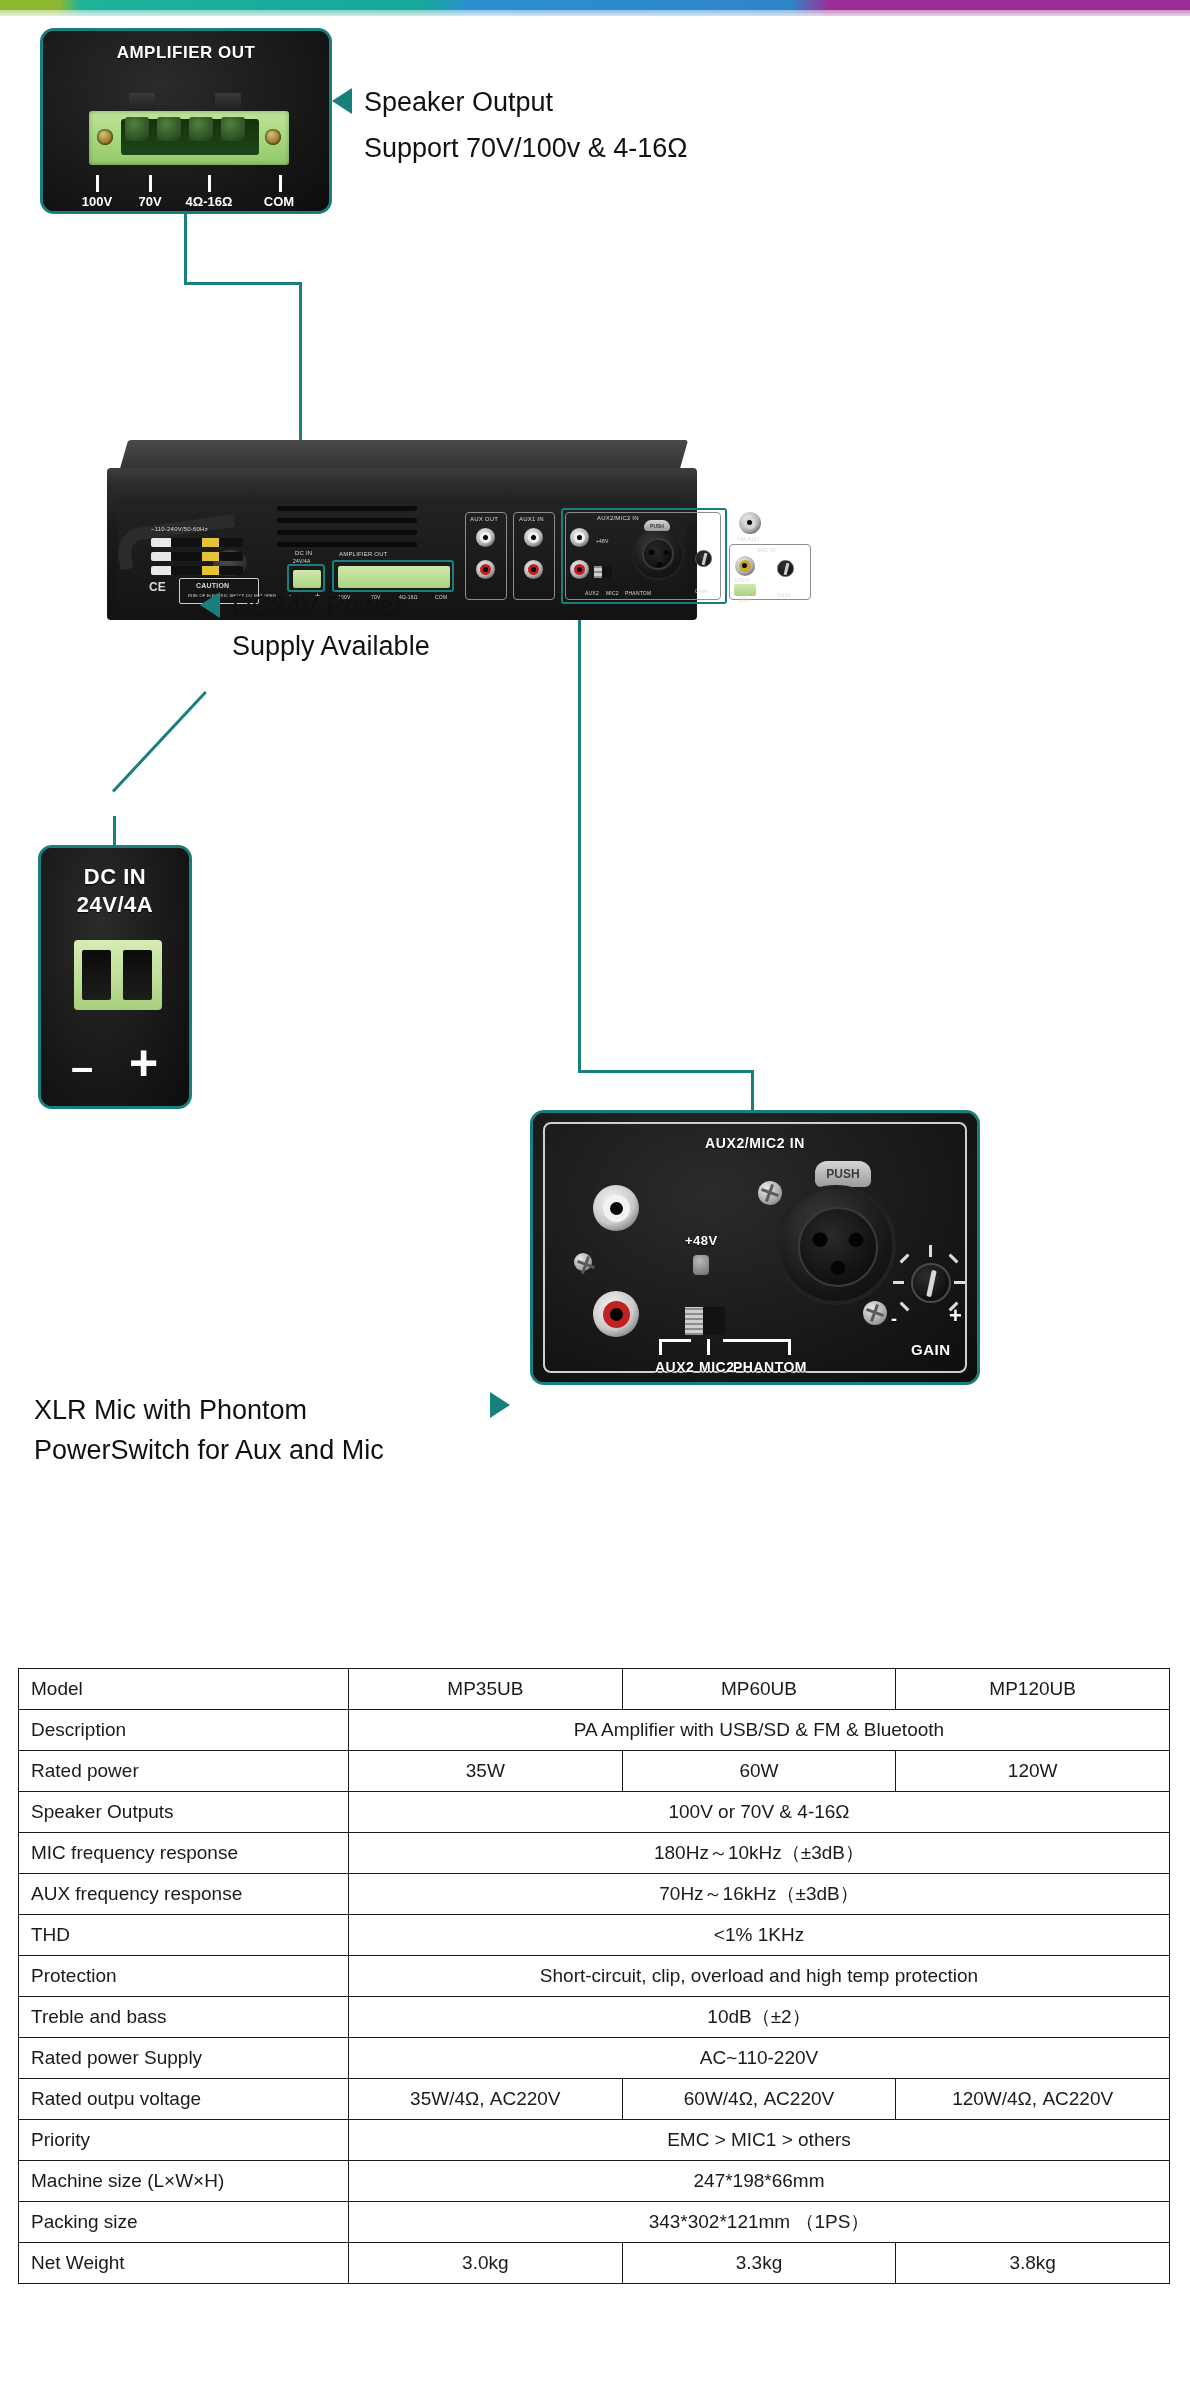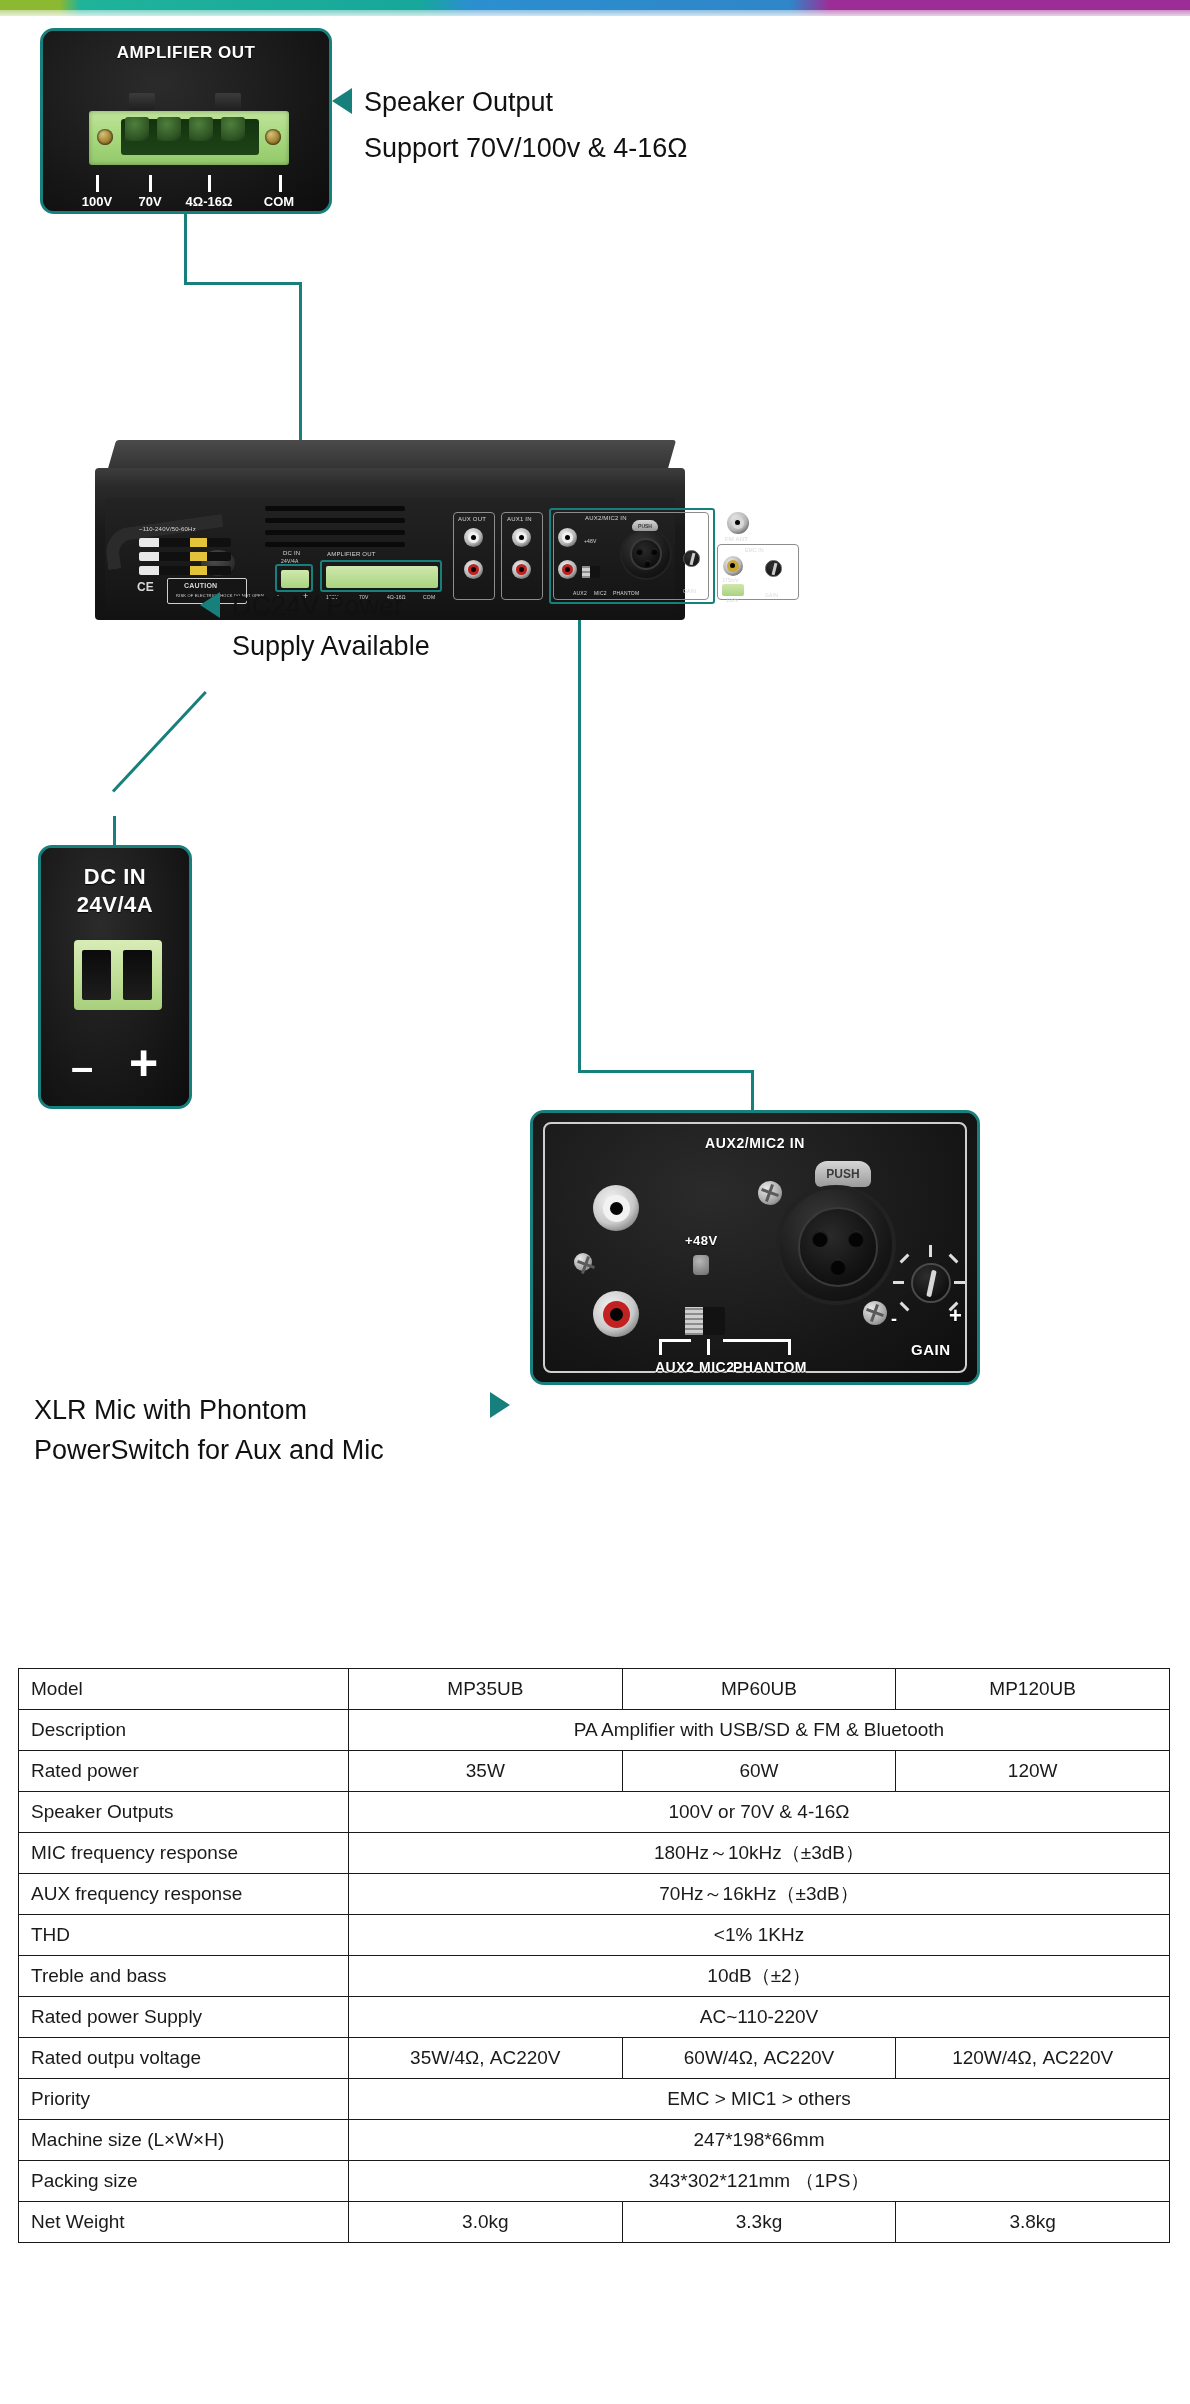--- a/index.html
+++ b/index.html
@@ -160,21 +160,21 @@
   .tri.left { border-top: 13px solid transparent; border-bottom: 13px solid transparent;
               border-right: 20px solid #17807d; }
   .tri.right { border-top: 13px solid transparent; border-bottom: 13px solid transparent;
                border-left: 20px solid #17807d; }
 
   
   .ln { position:absolute; background: #17807d; }
 
   
   #amp-photo {
-    position:absolute; left: 95px; top: 440px; width: 590px; height: 140px;
+    position:absolute; left: 107px; top: 440px; width: 590px; height: 140px;
   }
   .amp-body {
     position:absolute; left: 0; top: 28px; width: 590px; height: 152px;
     background: linear-gradient(180deg,#3d3d3d 0%, #2a2a2a 12%, #1a1a1a 40%, #121212 100%);
     border-radius: 4px;
   }
   .amp-top {
     position:absolute; left: 16px; top: 0; width: 560px; height: 36px;
     background: linear-gradient(180deg,#4a4a4a,#2e2e2e);
     transform: skewX(-16deg); border-radius: 3px;
@@ -511,20 +511,24 @@
           </tr>
           <tr>
             <td class="lbl">AUX frequency response</td>
             <td colspan="3" class="lft">70Hz～16kHz（±3dB）</td>
           </tr>
           <tr>
             <td class="lbl">THD</td>
             <td colspan="3" class="lft">&lt;1%    1KHz</td>
           </tr>
           <tr>
+            <td class="lbl">Protection</td>
+            <td colspan="3" class="lft">Short-circuit, clip, overload and high temp protection</td>
+          </tr>
+          <tr>
             <td class="lbl">Treble and bass</td>
             <td colspan="3" class="lft">10dB（±2）</td>
           </tr>
           <tr>
             <td class="lbl">Rated power Supply</td>
             <td colspan="3" class="lft">AC~110-220V</td>
           </tr>
           <tr>
             <td class="lbl">Rated outpu voltage</td>
             <td class="ctr">35W/4Ω, AC220V</td>

